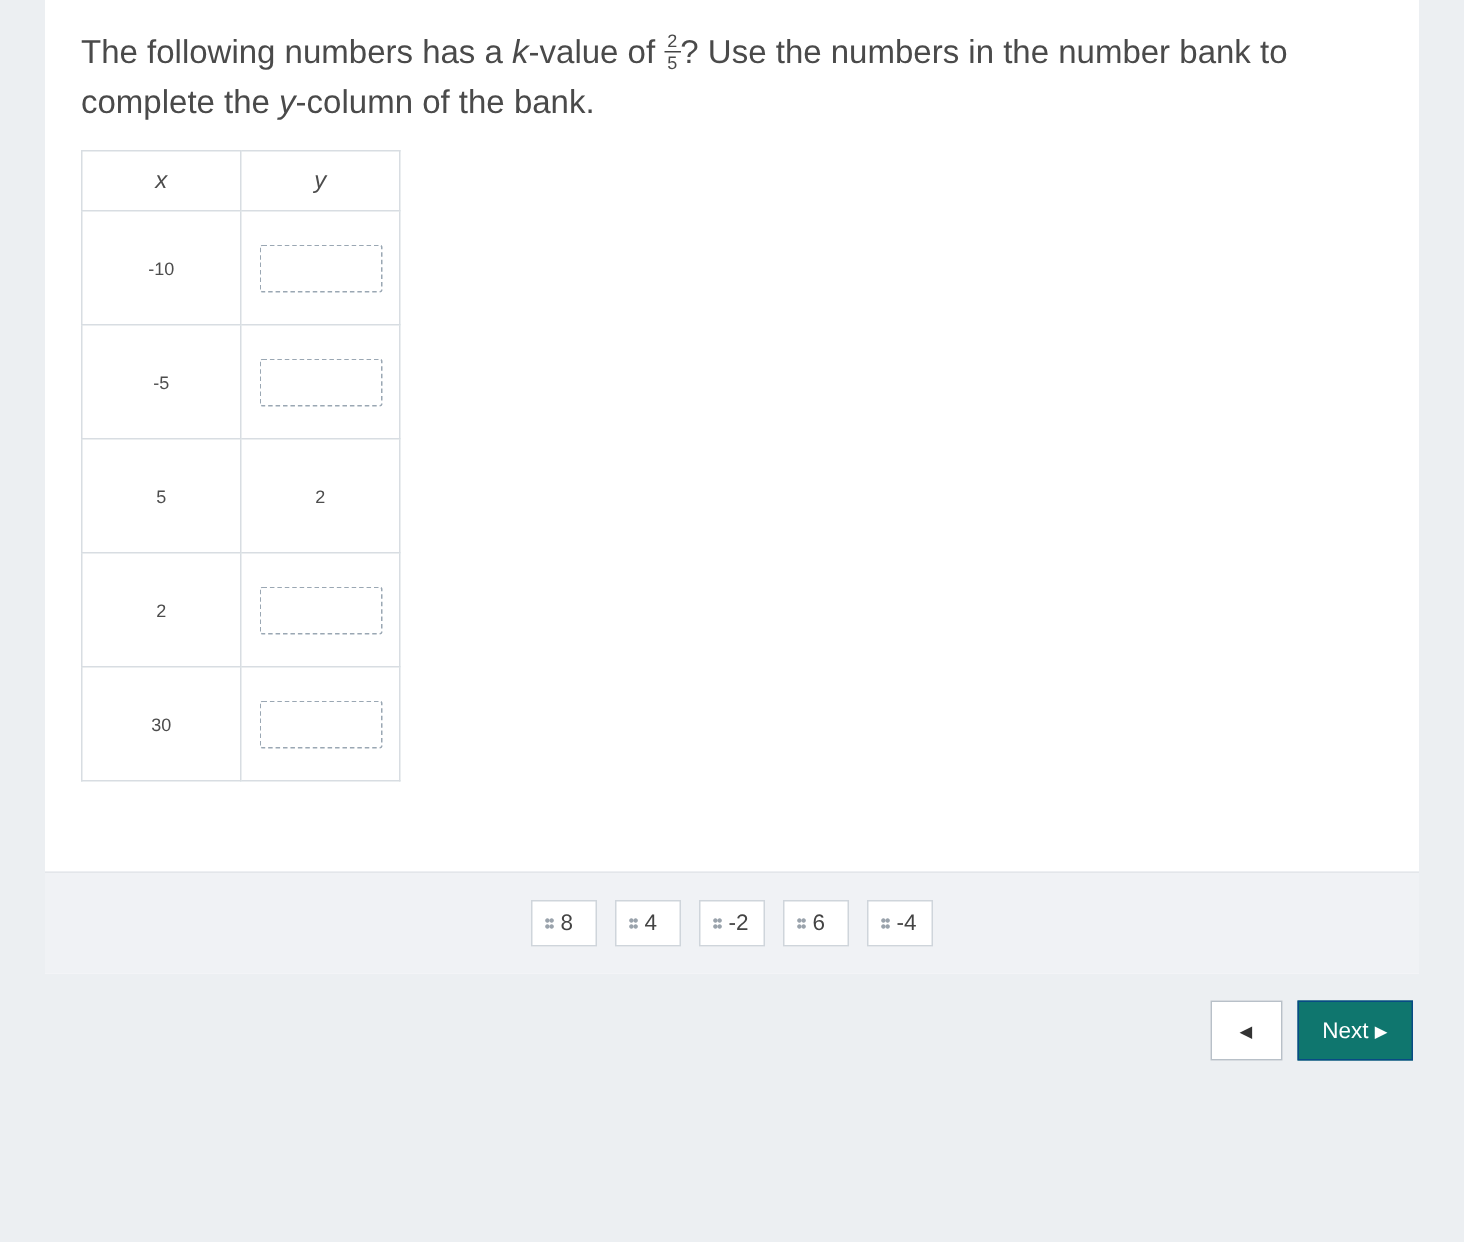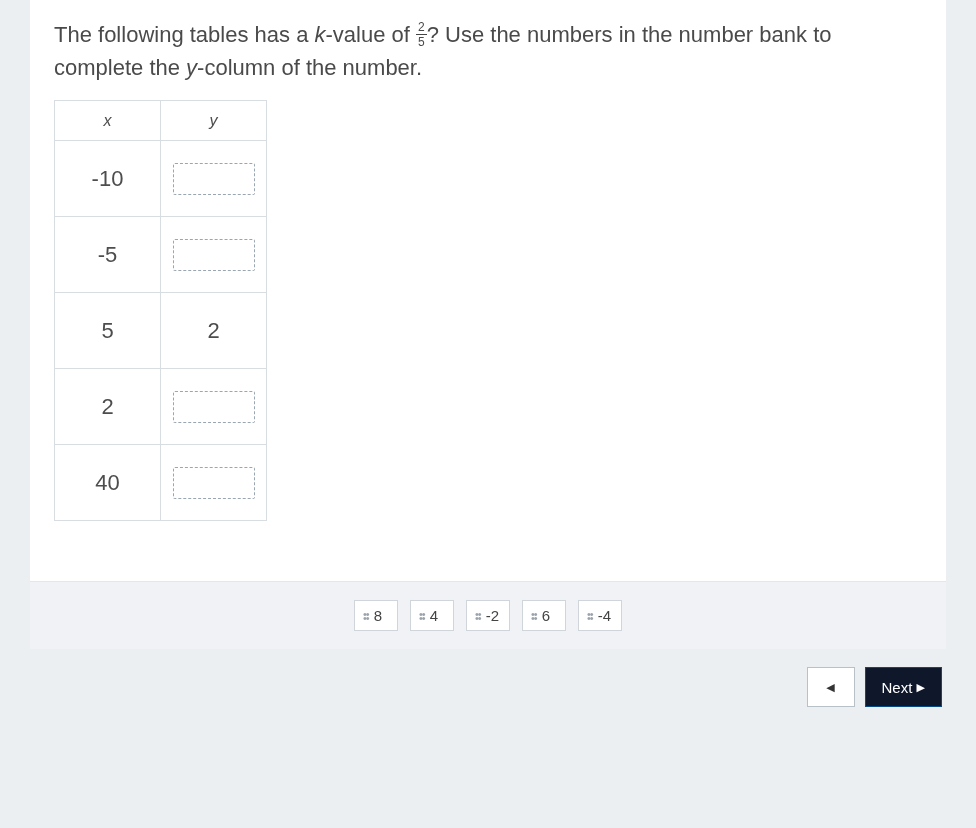--- a/index.html
+++ b/index.html
@@ -37,21 +37,21 @@
   table.xy {
     border-collapse: collapse;
     margin-bottom: 60px;
   }
   table.xy td, table.xy th {
     border: 1px solid #d8dde2;
     width: 106px;
     height: 76px;
     text-align: center;
     vertical-align: middle;
-    font-size: 22px;
+    font-size: 12px;
     color: #4d4d4d;
   }
   table.xy th {
     height: 40px;
     font-weight: 400;
     font-style: italic;
     font-size: 16px;
   }
   .dropzone {
     border: 1.5px dashed #9aa7b3;
@@ -103,34 +103,34 @@
     background: #fff;
     font-size: 15px;
     color: #333;
     display: inline-flex;
     align-items: center;
     justify-content: center;
     cursor: pointer;
     padding: 0 16px;
   }
   .btn.primary {
-    background: #0f172a;
+    background: #0f766e;
     border-color: #084a85;
     color: #fff;
   }
   .tri { font-size: 11px; }
 </style>
 </head>
 <body>
 
 <div class="page">
   <div class="card">
 
     <div class="prompt">
-      <span>The following tables has a </span><em>k</em><span>-value of  </span><span class="kfrac"><span class="num">2</span><span class="den">5</span></span><span>?  Use the numbers in the number bank to complete the </span><em>y</em><span>-column of the number.</span>
+      <span>The following numbers has a </span><em>k</em><span>-value of  </span><span class="kfrac"><span class="num">2</span><span class="den">5</span></span><span>?  Use the numbers in the number bank to complete the </span><em>y</em><span>-column of the bank.</span>
     </div>
 
     <table class="xy">
       <tbody>
           <tr>
         <th>x</th>
         <th>y</th>
       </tr>
       <tr>
         <td>-10</td>
@@ -148,21 +148,21 @@
         <td>5</td>
         <td>2</td>
       </tr>
       <tr>
         <td>2</td>
         <td>
               <div class="dropzone"></div>
             </td>
       </tr>
       <tr>
-        <td>40</td>
+        <td>30</td>
         <td>
               <div class="dropzone"></div>
             </td>
       </tr>
     </tbody>
       </table>
 
     <div class="bankbar">
       <div class="chip">
           <span class="grip"></span>

